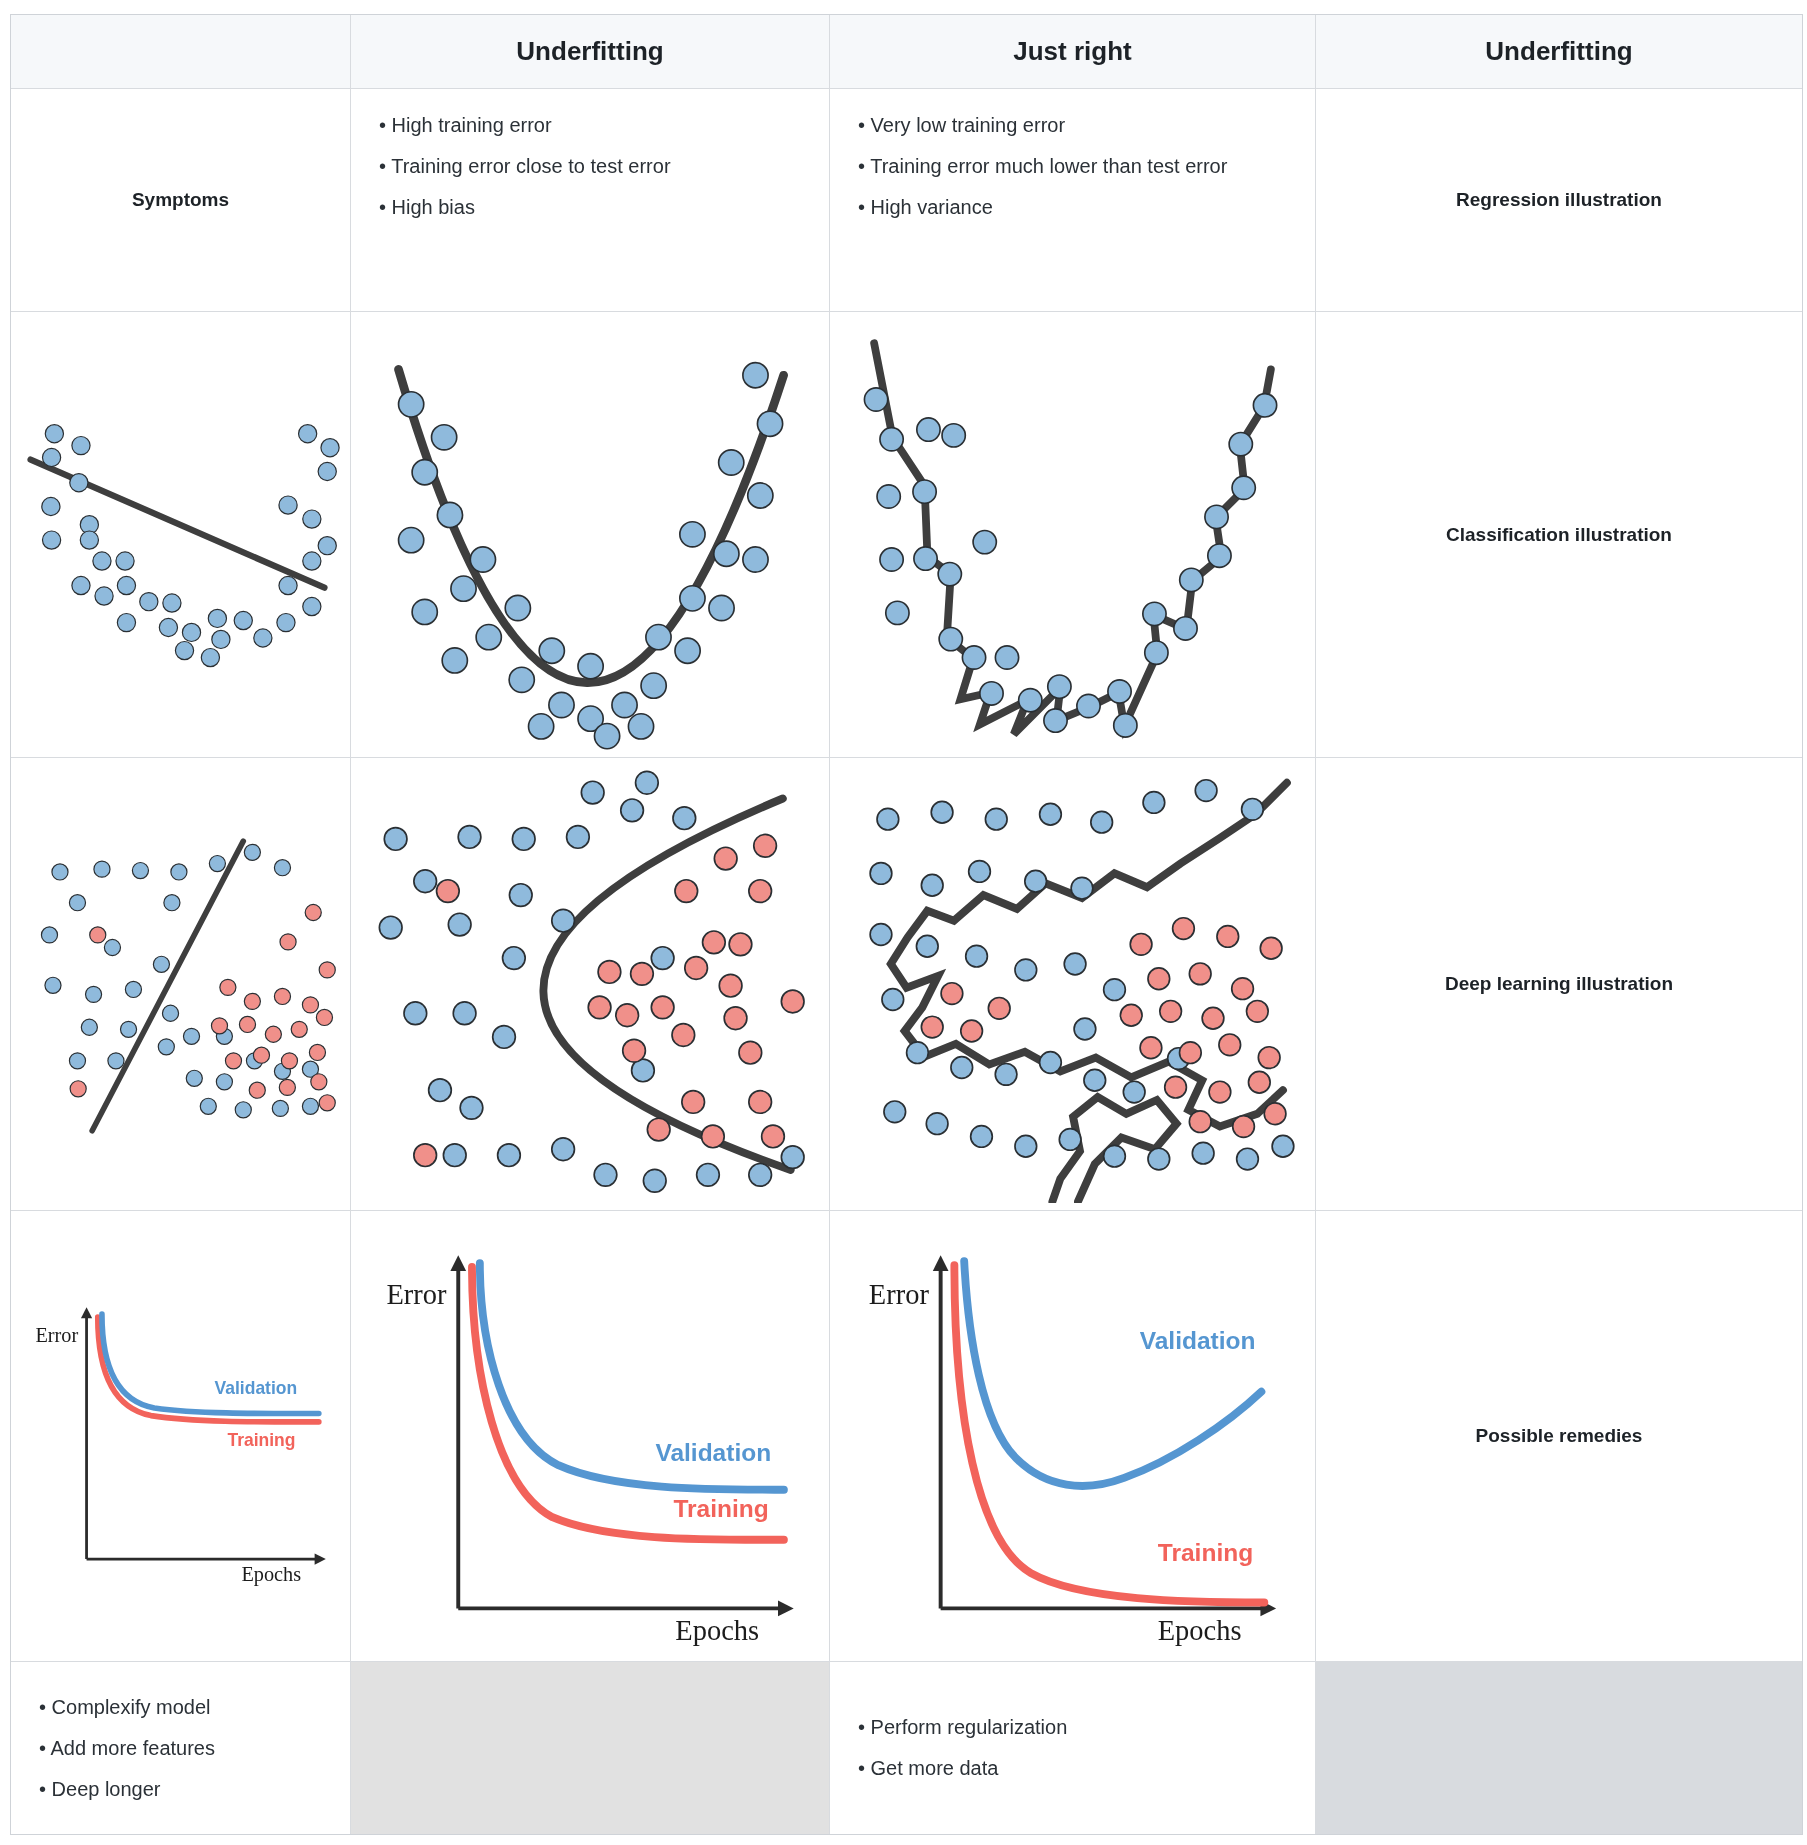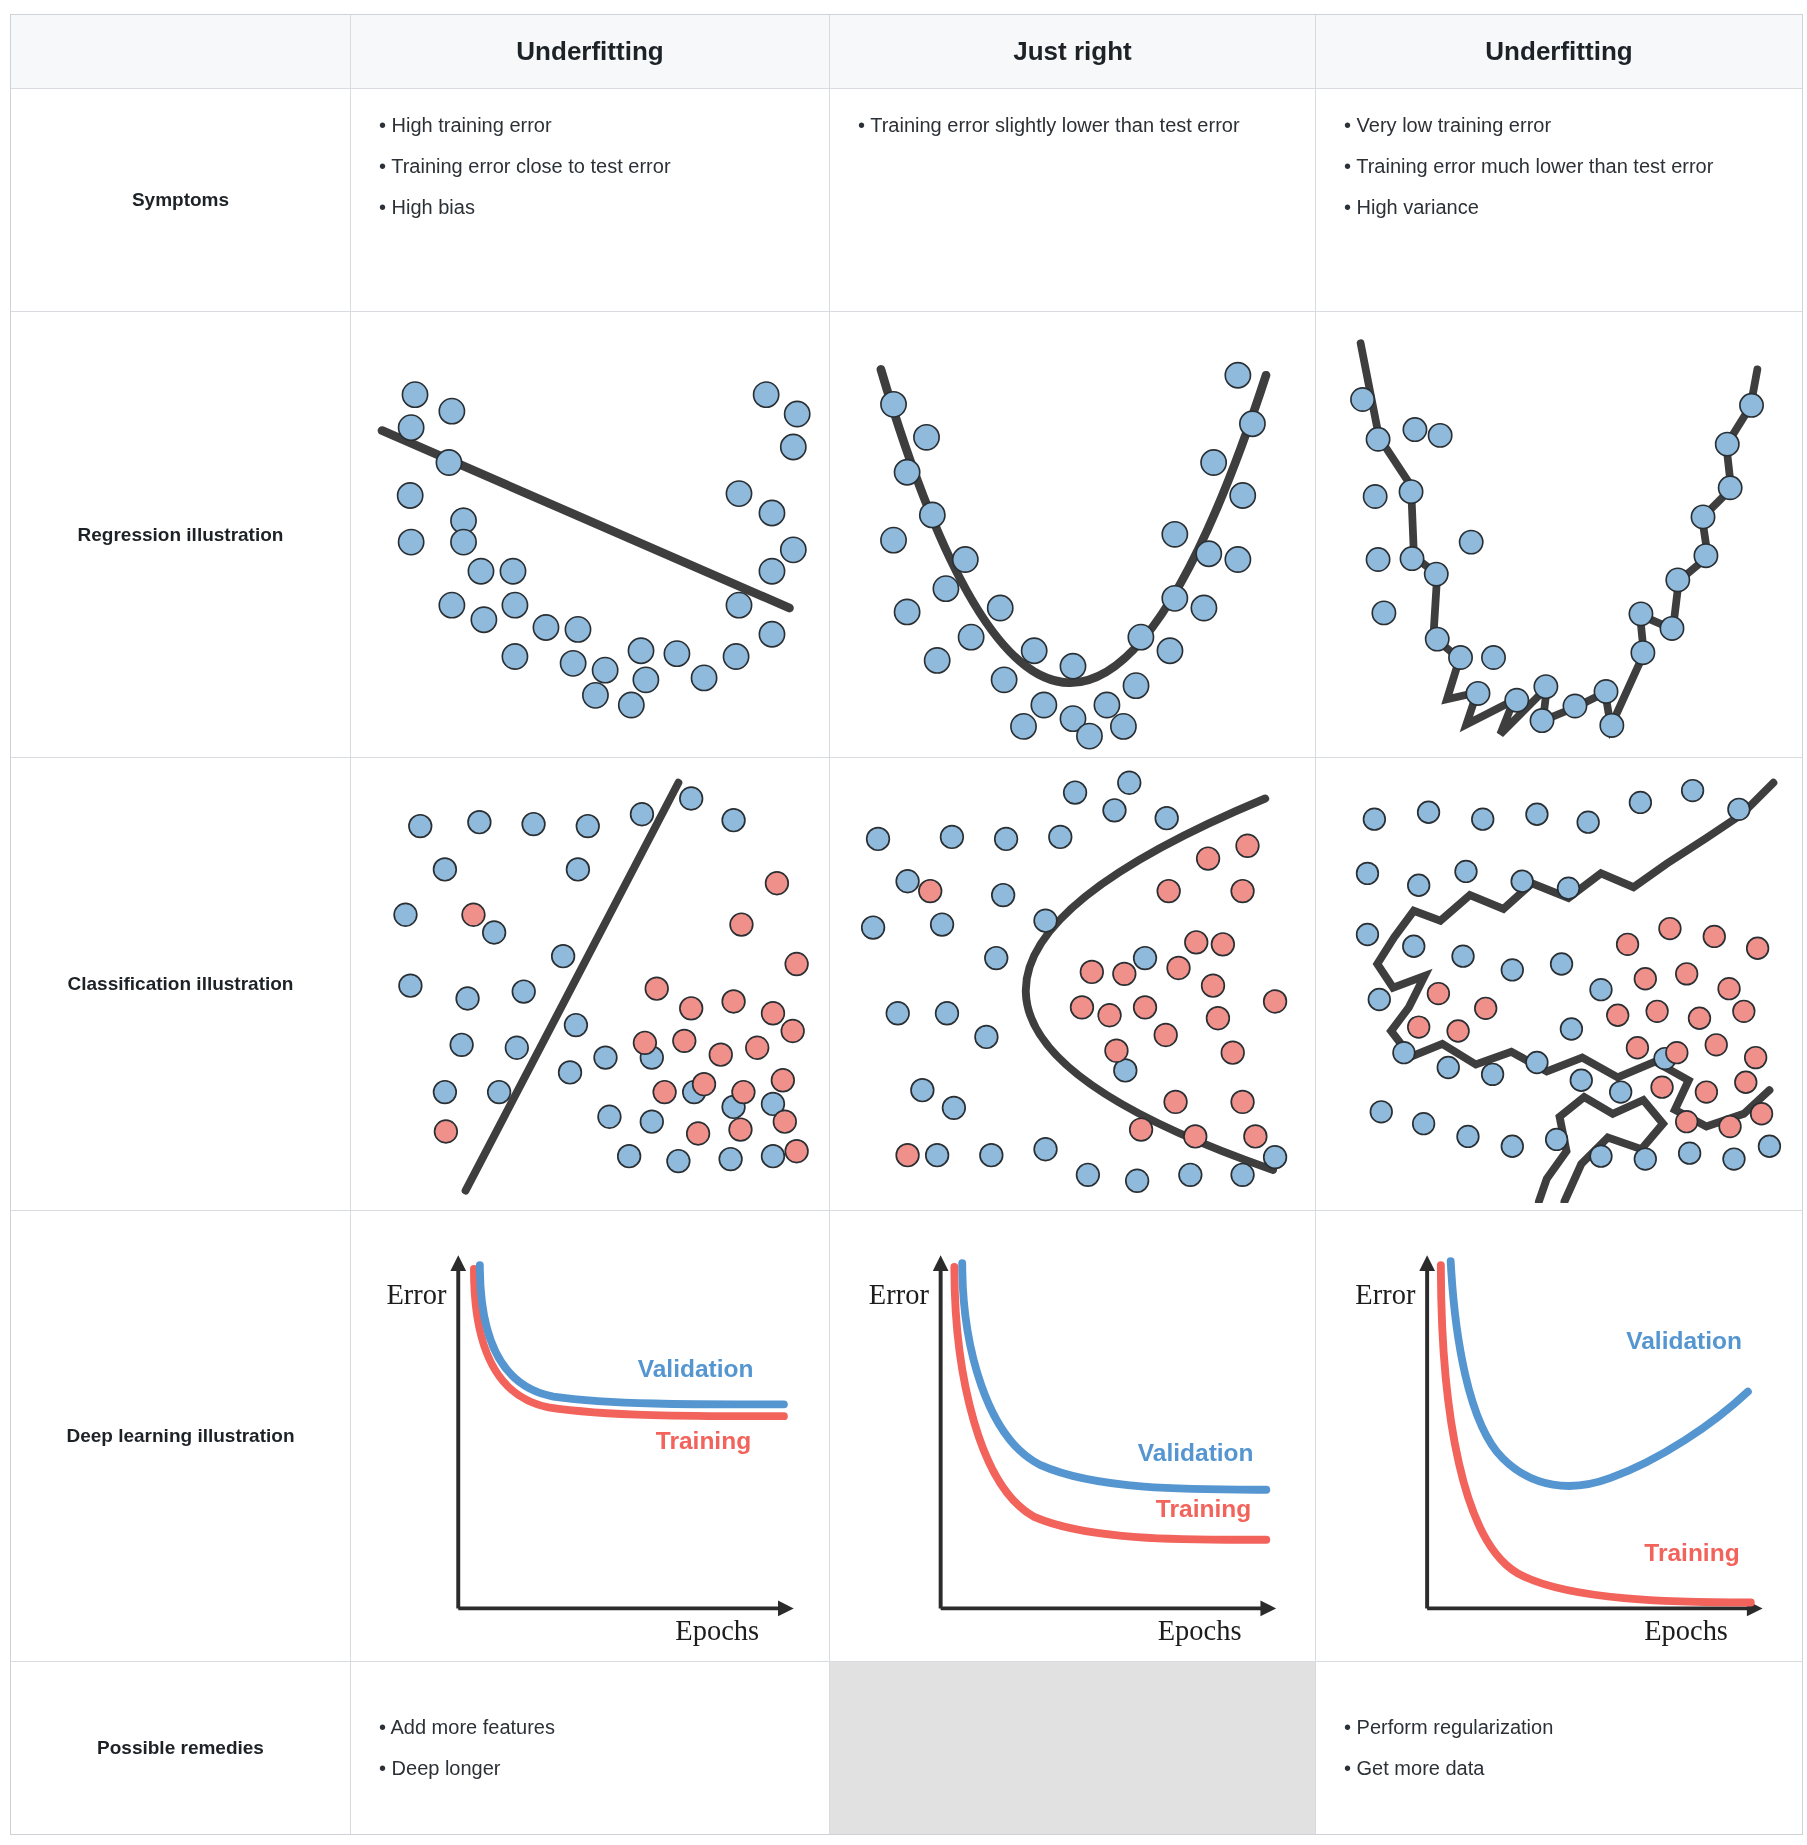--- a/index.html
+++ b/index.html
@@ -28,23 +28,20 @@
   <div class="cell head"></div>
   <div class="cell head">Underfitting</div>
   <div class="cell head">Just right</div>
   <div class="cell head">Underfitting</div>
 
   <div class="cell rowlabel">Symptoms</div>
   <div class="cell bullets">
       <div>• High training error</div>
       <div>• Training error close to test error</div>
       <div>• High bias</div>
-    </div>
-  <div class="cell bullets">
-      <div>• Training error slightly lower than test error</div>
     </div>
   <div class="cell bullets">
       <div>• Very low training error</div>
       <div>• Training error much lower than test error</div>
       <div>• High variance</div>
     </div>
 
   <div class="cell rowlabel">Regression illustration</div>
   <div class="cell figure">
       <svg viewBox="0 0 470 445" preserveAspectRatio="xMidYMid meet">
@@ -386,20 +383,21 @@
         <path d="M132 44 C136 120 150 210 185 245 C215 275 255 280 295 265 C345 247 400 210 435 177" stroke="#5596D1" stroke-width="8" fill="none" stroke-linecap="round" stroke-linejoin="round"></path>
         <text x="96" y="88" fill="#1c1c1c" font-size="29" text-anchor="end" font-weight="normal" font-family="&quot;Liberation Serif&quot;,serif">Error</text>
         <text x="372" y="430" fill="#1c1c1c" font-size="29" text-anchor="middle" font-weight="normal" font-family="&quot;Liberation Serif&quot;,serif">Epochs</text>
         <text x="370" y="134" fill="#5596D1" font-size="25" text-anchor="middle" font-weight="bold" font-family="&quot;Liberation Sans&quot;,sans-serif">Validation</text>
         <text x="378" y="350" fill="#F2635B" font-size="25" text-anchor="middle" font-weight="bold" font-family="&quot;Liberation Sans&quot;,sans-serif">Training</text>
       </svg>
     </div>
 
   <div class="cell rowlabel">Possible remedies</div>
   <div class="cell bullets centerv">
+      <div>• Complexify model</div>
       <div>• Add more features</div>
       <div>• Deep longer</div>
     </div>
   <div class="cell gray"></div>
   <div class="cell bullets centerv">
       <div>• Perform regularization</div>
       <div>• Get more data</div>
     </div>
 
 </div>

